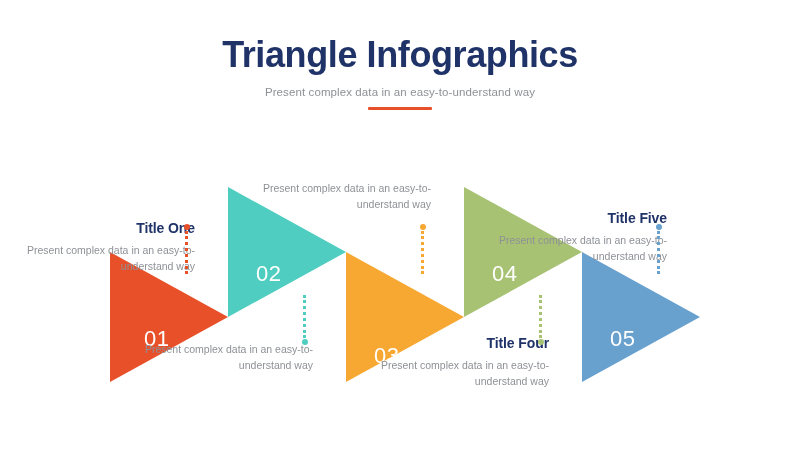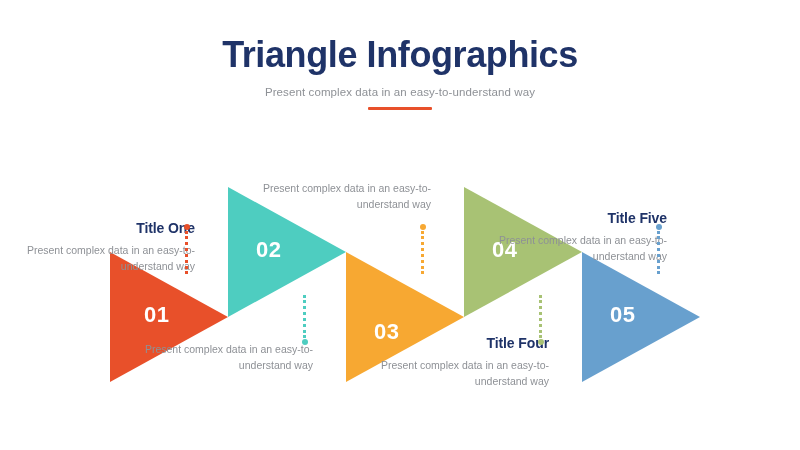--- a/index.html
+++ b/index.html
@@ -55,22 +55,23 @@
     position: absolute;
     width: 0;
     height: 0;
     border-top: 65px solid transparent;
     border-bottom: 65px solid transparent;
   }
   .tri-num {
     position: absolute;
     color: #ffffff;
     font-size: 22px;
-    font-weight: bold;
+    font-weight: normal;
     letter-spacing: 0.5px;
+    margin-top: 24px;
   }
 
   
   .block {
     position: absolute;
     width: 175px;
     text-align: right;
   }
   .block-title {
     font-size: 14px;

